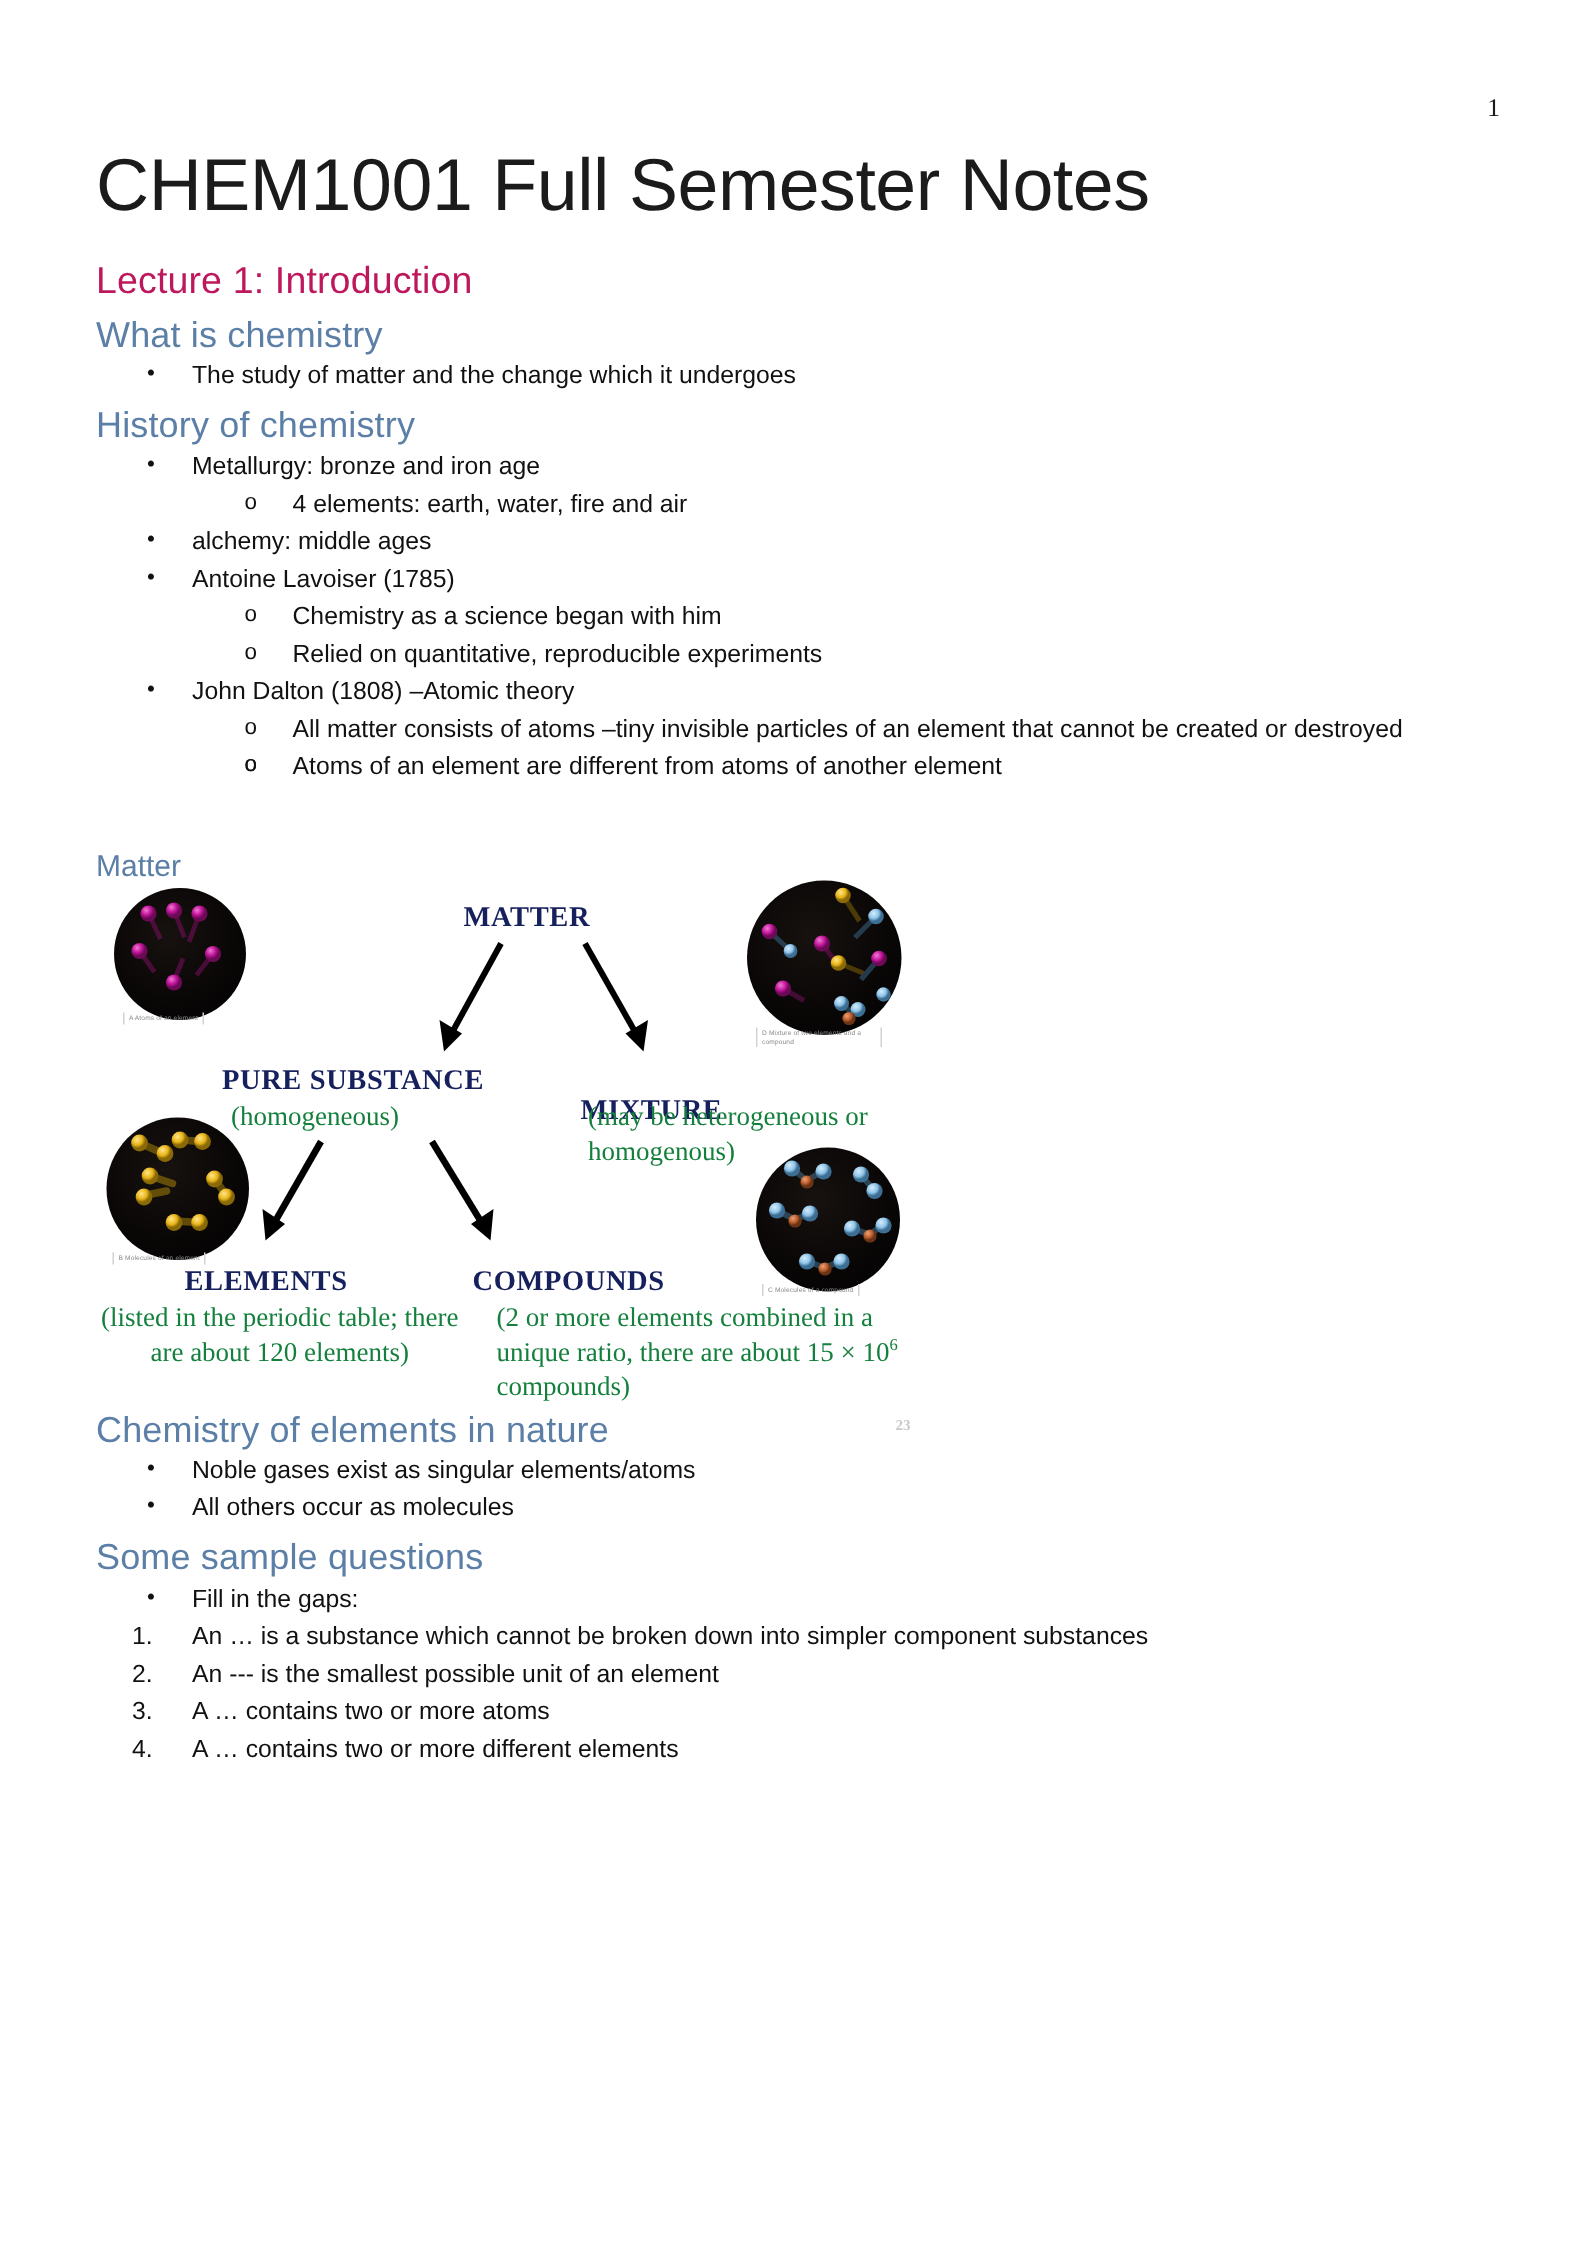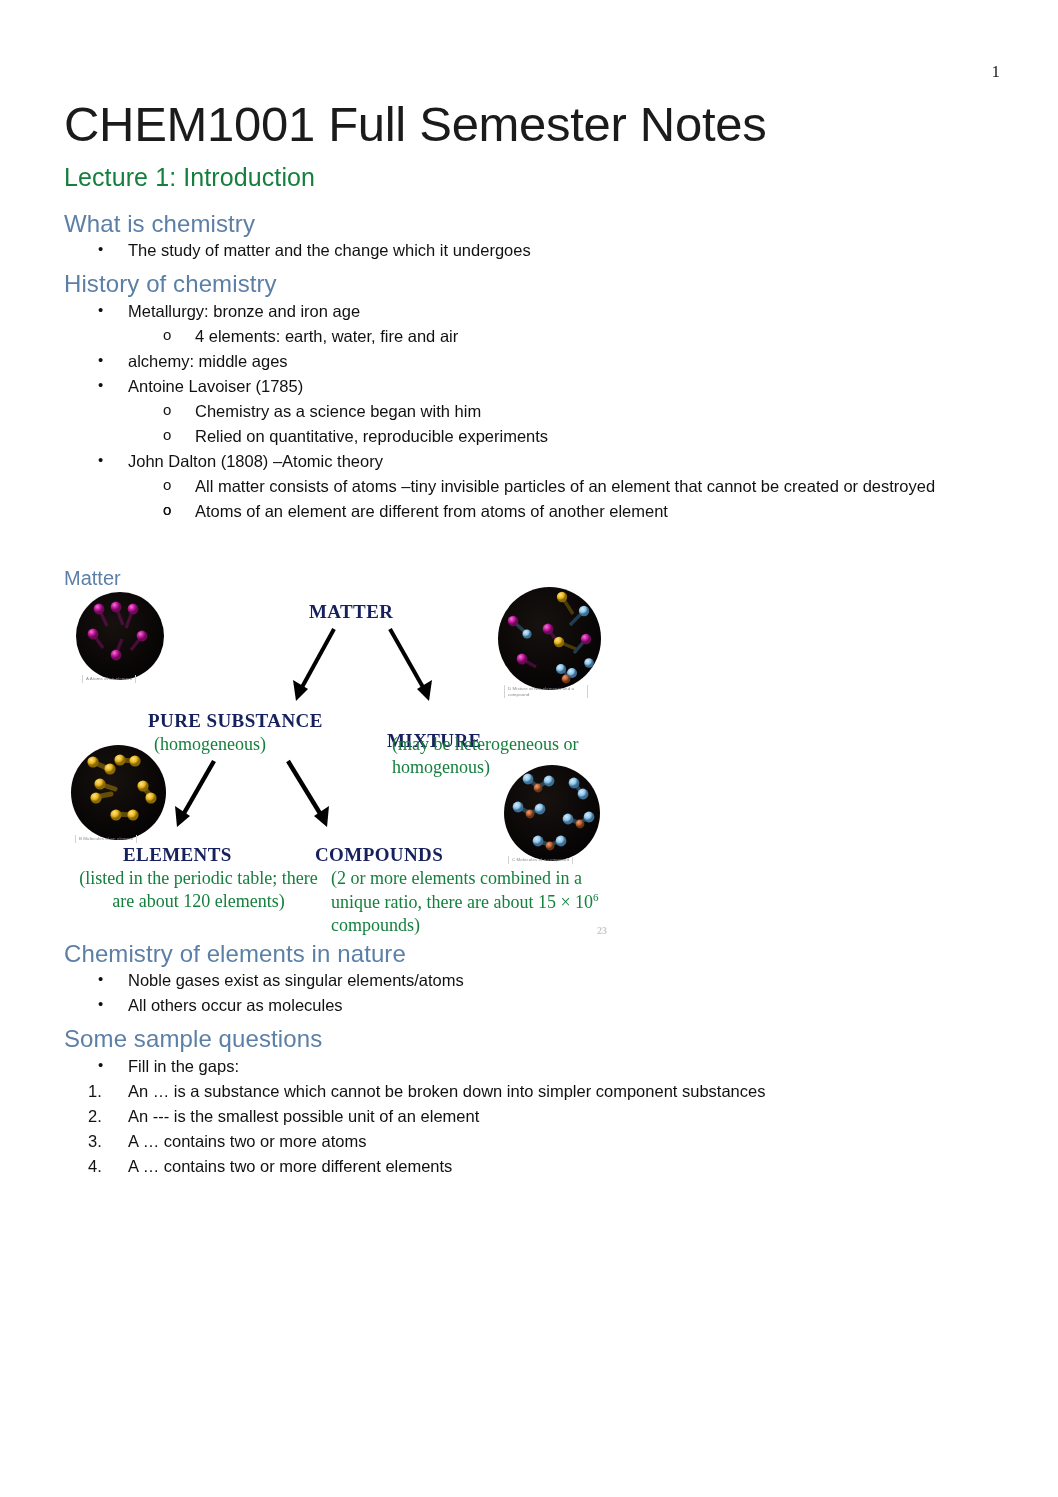--- a/index.html
+++ b/index.html
@@ -39,24 +39,24 @@
     font-size: 49px;
     font-weight: 400;
     letter-spacing: -0.3px;
     color: #1b1b1b;
     font-family: "Liberation Sans", sans-serif;
   }
 
   .h1 {
     position: absolute;
     left: 64px;
-    top: 163px;
+    top: 173px;
     font-size: 25px;
     font-weight: 400;
-    color: #15803d;
+    color: #be185d;
     letter-spacing: 0.1px;
   }
 
   .h2 {
     font-size: 24px;
     font-weight: 400;
     color: #5b7fa6;
     letter-spacing: 0.1px;
     line-height: 1.18;
     margin: 0;
@@ -408,30 +408,30 @@
 
     <div class="dlabel" style="left:245px; top:34px;">MATTER</div>
 
     <div class="dlabel" style="left:84px; top:143px;">PURE SUBSTANCE</div>
     <div class="dsub" style="left:90px; top:166px;">(homogeneous)</div>
 
     <div class="dlabel" style="left:323px; top:143px;margin-top:20px;">MIXTURE</div>
     <div class="dsub" style="left:328px; top:166px; width:220px;">(may be heterogeneous or homogenous)</div>
 
     <div class="dlabel" style="left:59px; top:277px;">ELEMENTS</div>
-    <div class="dsub" style="left:12px; top:300px; width:245px; text-align:center;">(listed in the periodic table; there are about 120 elements)</div>
+    <div class="dsub" style="left:0px; top:300px; width:245px; text-align:center;">(listed in the periodic table; there are about 120 elements)</div>
 
     <div class="dlabel" style="left:251px; top:277px;">COMPOUNDS</div>
     <div class="dsub" style="left:267px; top:300px; width:305px;">
       <span>(2 or more elements combined in a</span><br>
       <span>unique ratio, there are about 15 × 10</span><sup style="font-size:11px;">6</sup><br>
       <span>compounds)</span>
     </div>
 
-    <div class="slide-num" style="left:533px; top:358px;font-weight:bold;">23</div>
+    <div class="slide-num" style="left:533px; top:378px;font-weight:bold;">23</div>
 
     <svg class="arrow" style="left:220px; top:56px;" width="60" height="90" viewBox="0 0 60 90">
       <line x1="50" y1="6" x2="17" y2="66" stroke="#000" stroke-width="4"></line>
       <polygon points="12,78 9,57 24,66" fill="#000"></polygon>
     </svg>
 
     <svg class="arrow" style="left:318px; top:56px;" width="60" height="90" viewBox="0 0 60 90">
       <line x1="8" y1="6" x2="42" y2="66" stroke="#000" stroke-width="4"></line>
       <polygon points="47,78 35,66 50,57" fill="#000"></polygon>
     </svg>

